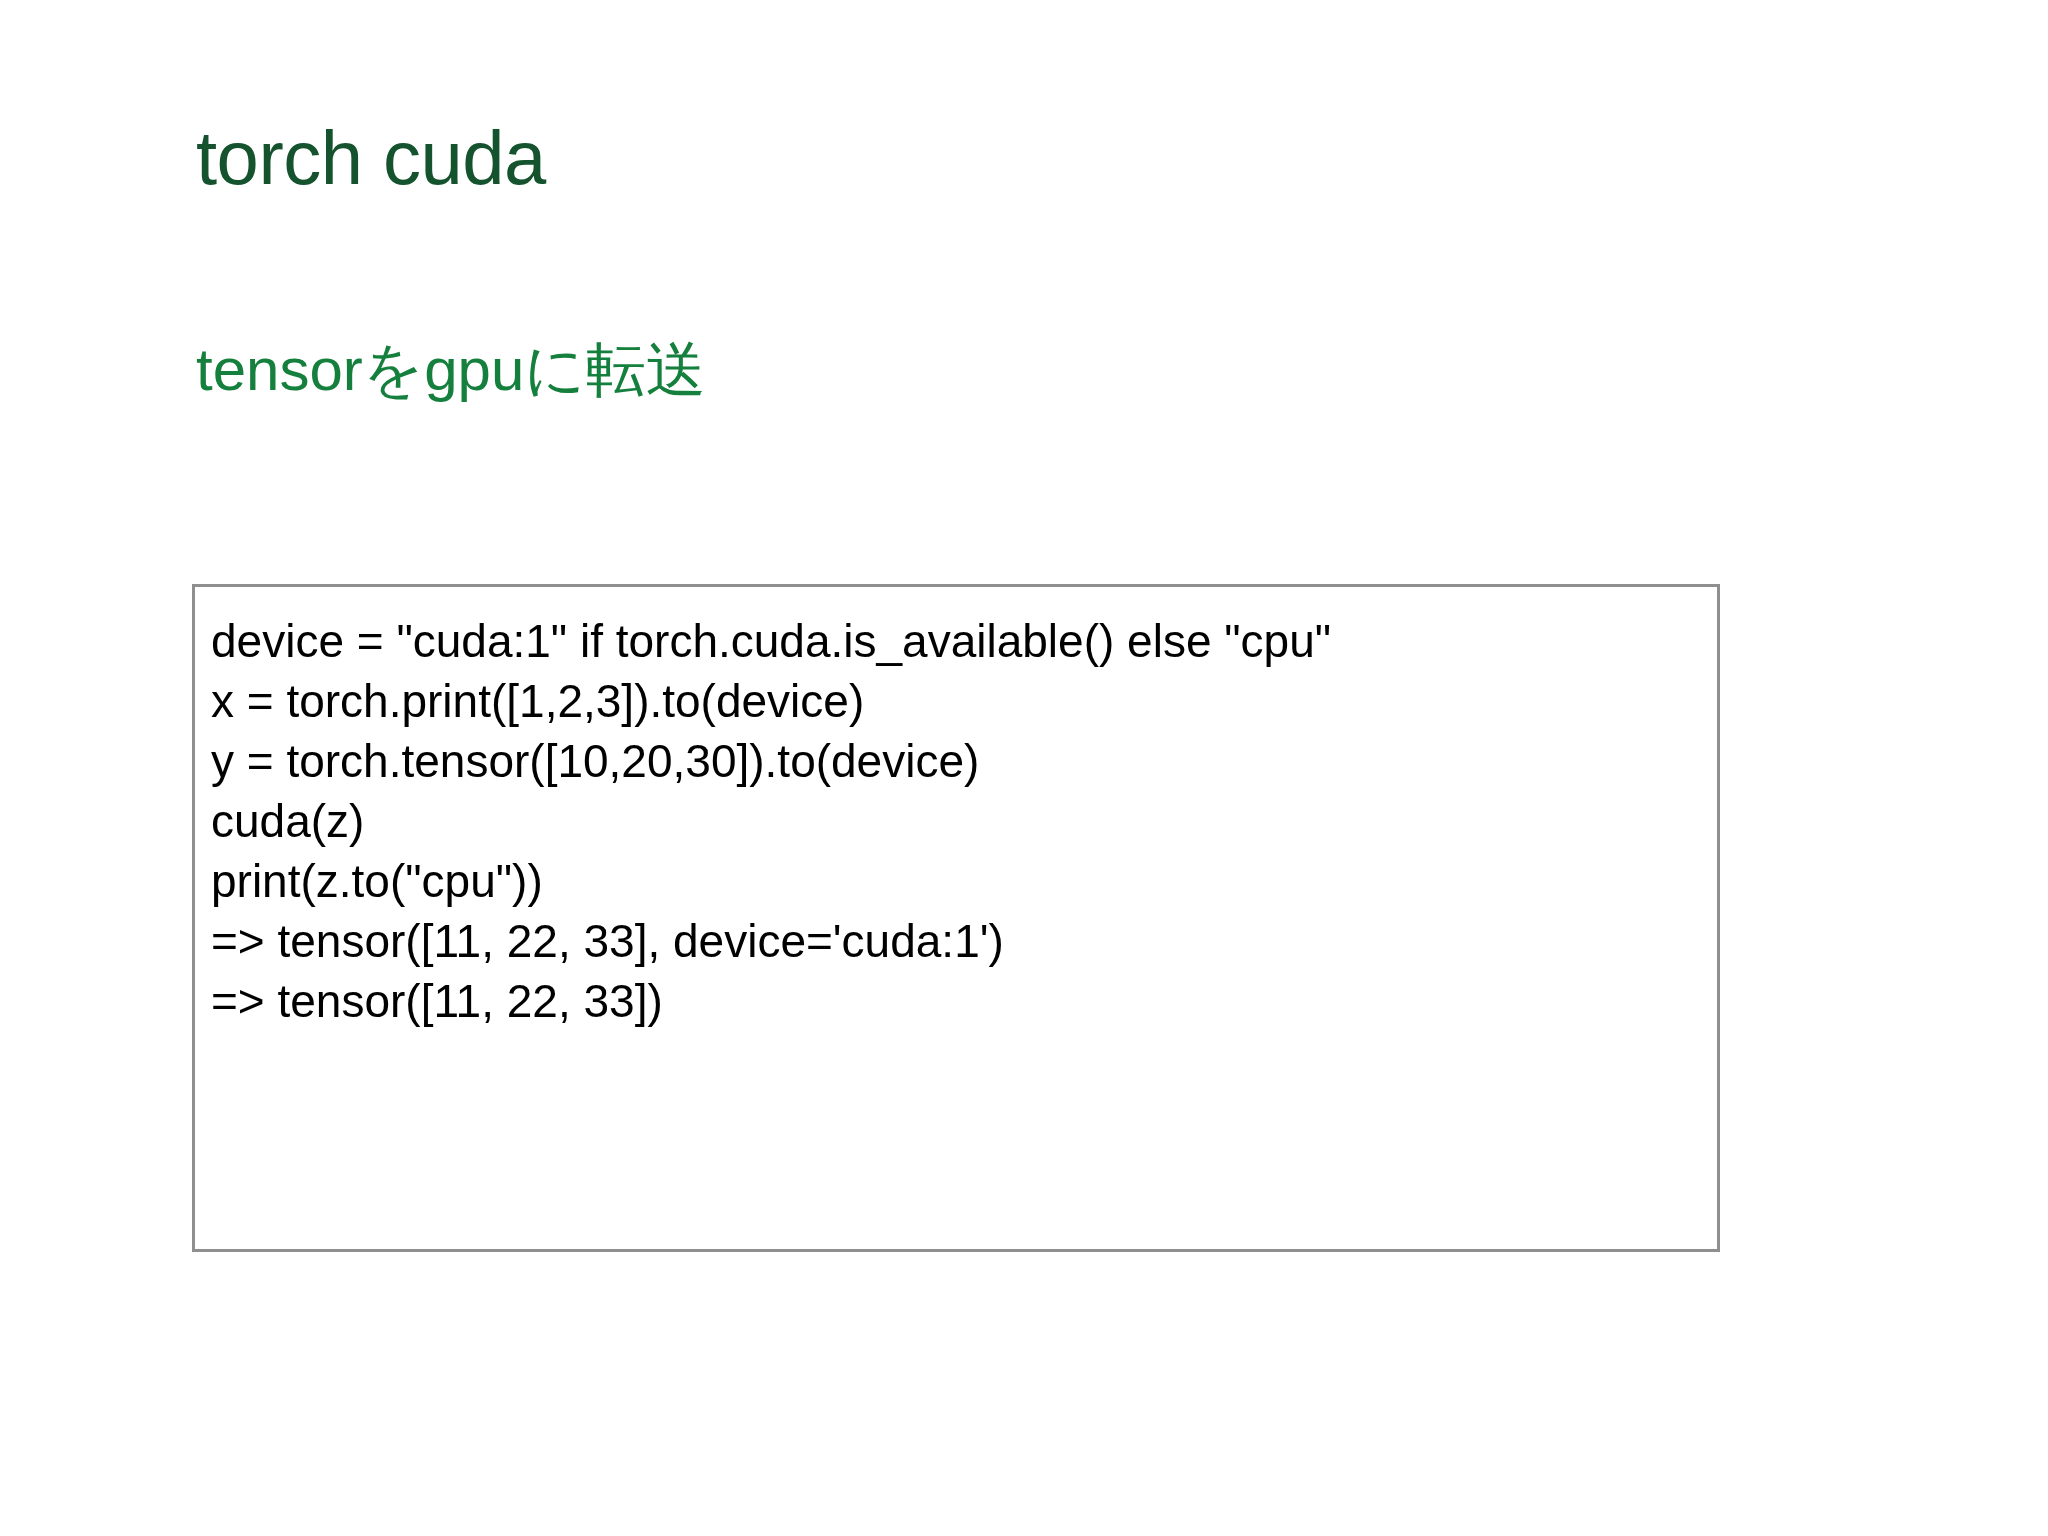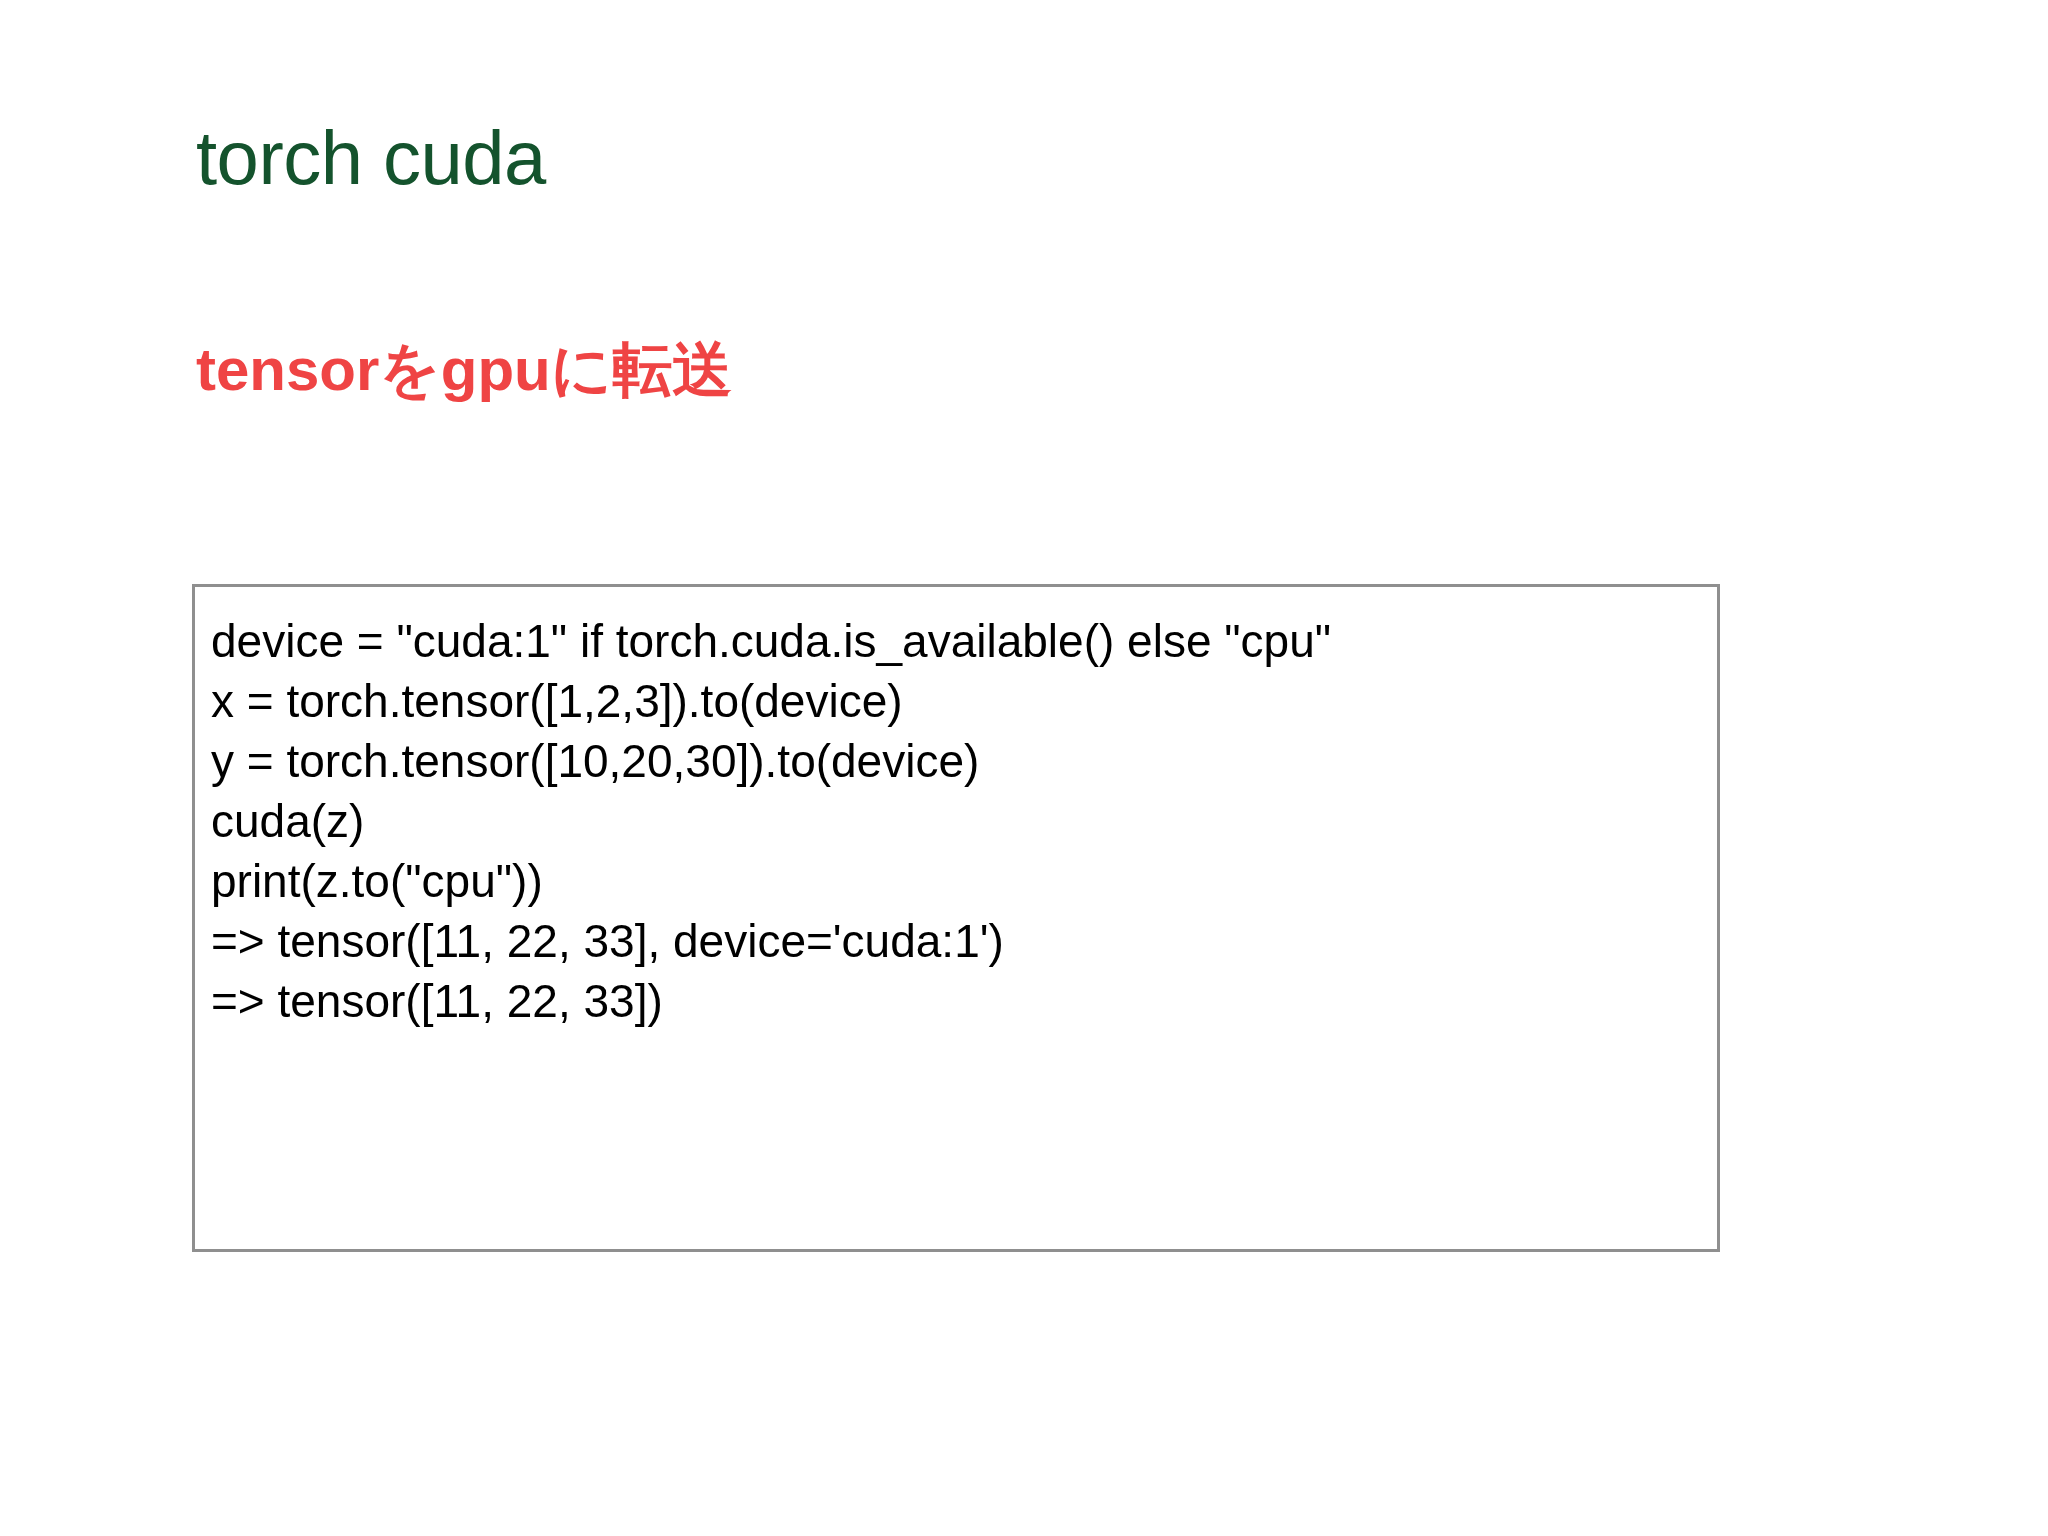--- a/index.html
+++ b/index.html
@@ -44,23 +44,23 @@
   .body-block {
     position: absolute;
     left: 196px;
     top: 330px;
     width: 1700px;
   }
 
   .body-line {
     font-size: 60px;
     line-height: 1.32;
-    font-weight: 700;
+    font-weight: 400;
     white-space: pre;
-    color: #ef4444;
+    color: #15803d;
   }
 
   
   .code-box {
     position: absolute;
     left: 192px;
     top: 584px;
     width: 1528px;
     height: 668px;
     border: 3px solid #8f8f8f;
@@ -84,21 +84,21 @@
 <div class="slide">
 
   <div class="slide-title">torch cuda</div>
 
   <div class="body-block">
     <div class="body-line">tensorをgpuに転送</div>
   </div>
 
   <div class="code-box">
     <div class="code-line">device = "cuda:1" if torch.cuda.is_available() else "cpu"</div>
-    <div class="code-line">x = torch.tensor([1,2,3]).to(device)</div>
+    <div class="code-line">x = torch.print([1,2,3]).to(device)</div>
     <div class="code-line">y = torch.tensor([10,20,30]).to(device)</div>
     <div class="code-line">cuda(z)</div>
     <div class="code-line">print(z.to("cpu"))</div>
     <div class="code-line">=&gt; tensor([11, 22, 33], device='cuda:1')</div>
     <div class="code-line">=&gt; tensor([11, 22, 33])</div>
   </div>
 
 </div>
 
 </body></html>

